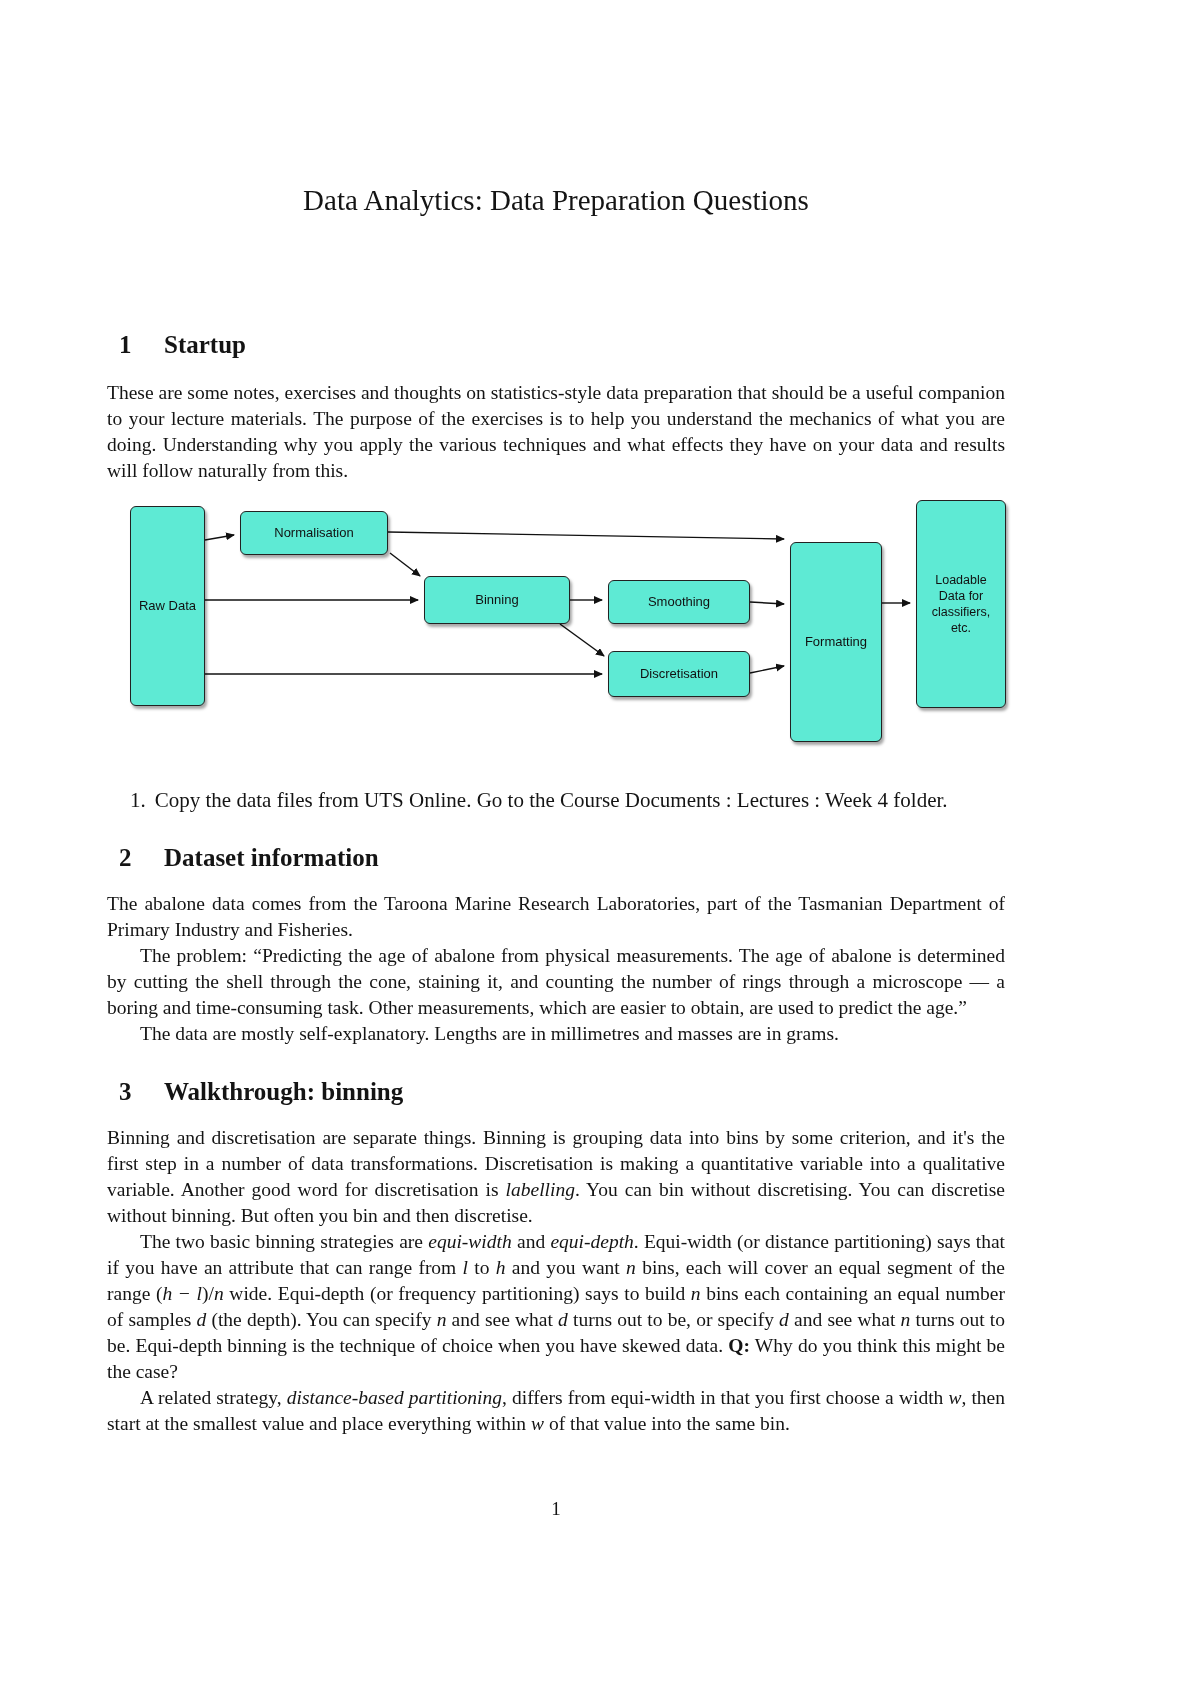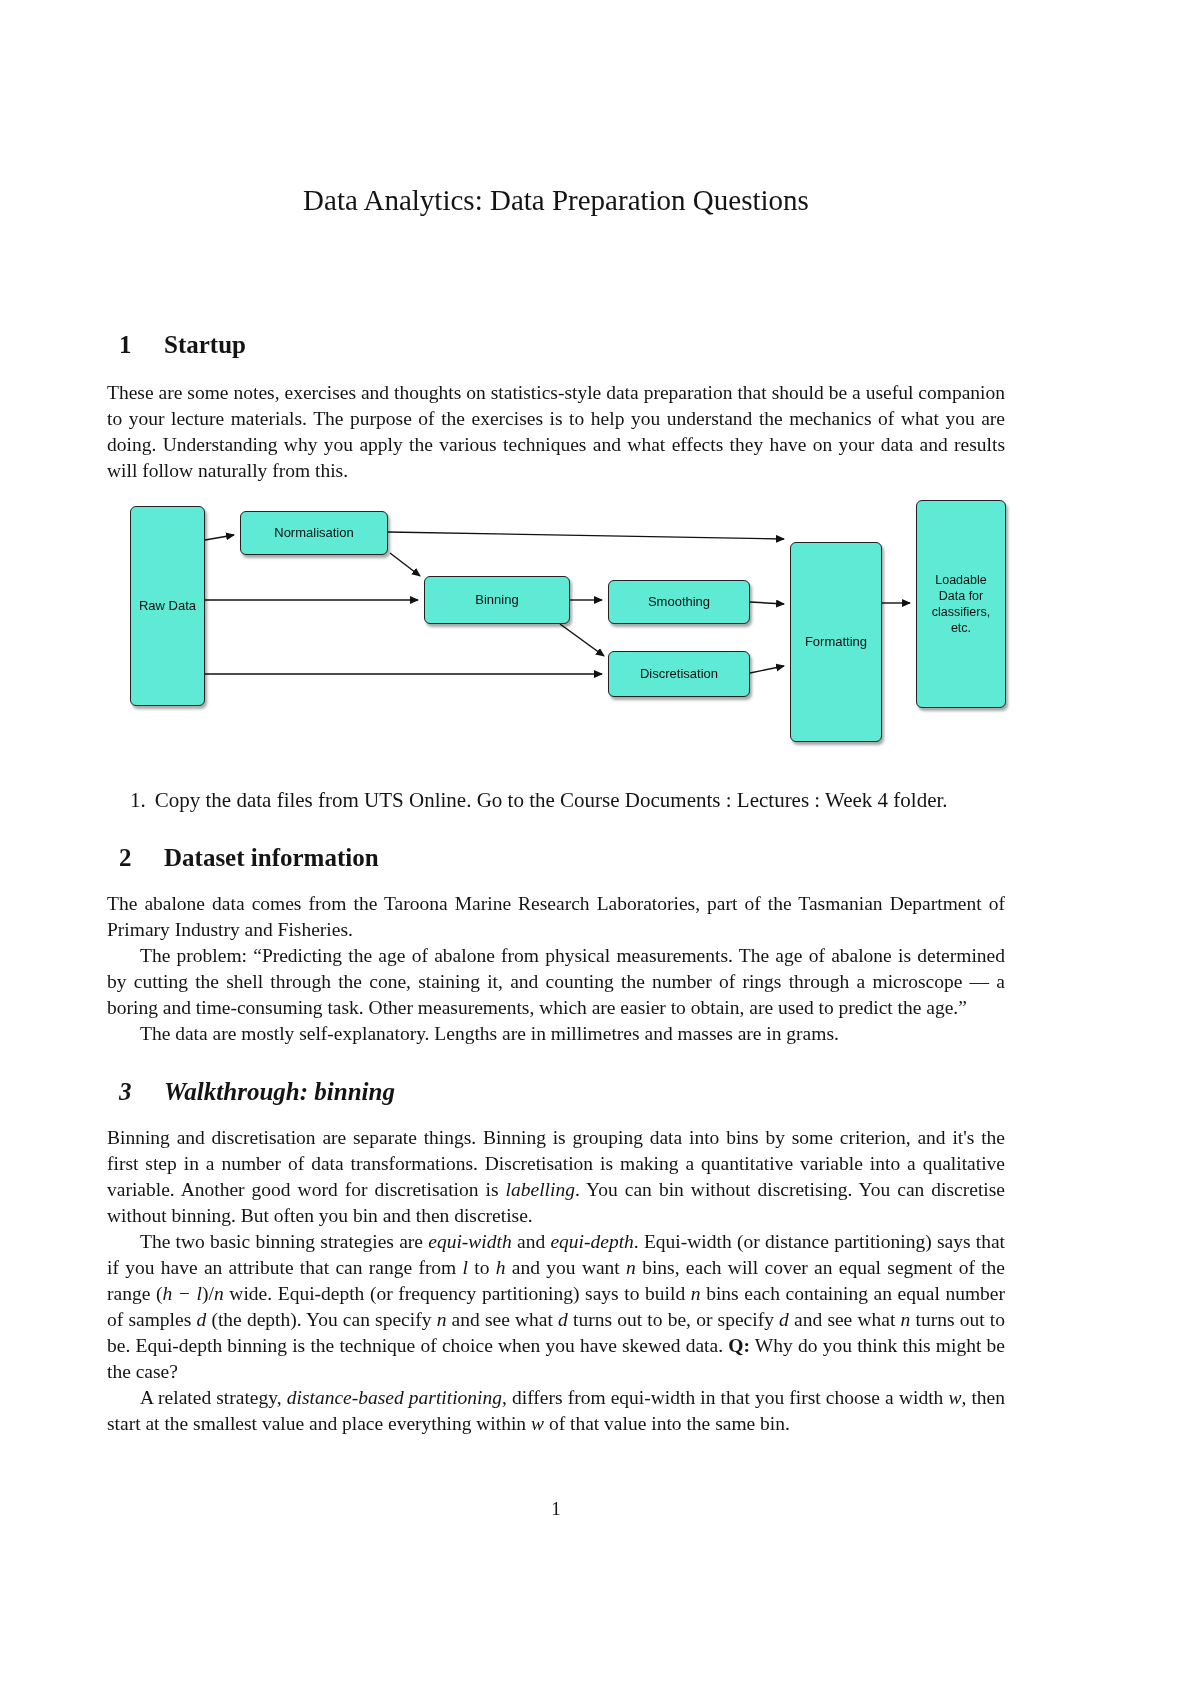--- a/index.html
+++ b/index.html
@@ -9,21 +9,21 @@
   }
   .page{position:relative;width:1200px;height:1696px;overflow:hidden;background:#fff;}
   .content{padding:183px 0 0 107px;width:898px;}
 
   .doc-title{font-size:29px;line-height:35px;text-align:center;margin:0;}
 
   .h-sec{font-size:25px;font-weight:bold;line-height:30px;margin:12px;}
   .sec-num{display:inline-block;width:45px;}
   #sec1-h{margin-top:112px;}
   #sec2-h{margin-top:30px;}
-  #sec3-h{margin-top:30px;font-style:italic;}
+  #sec3-h{margin-top:30px;}
 
   .p{margin:0;font-size:19.5px;line-height:26px;text-align:justify;}
   .first{margin-top:18px;}
   #sec1-p{margin-top:20px;}
   .indent{text-indent:33px;}
   .it{font-style:italic;}
   .bf{font-weight:bold;}
 
   .diagram{position:relative;width:900px;height:245px;margin-top:12px;}
   .arrows{position:absolute;left:0;top:0;}

